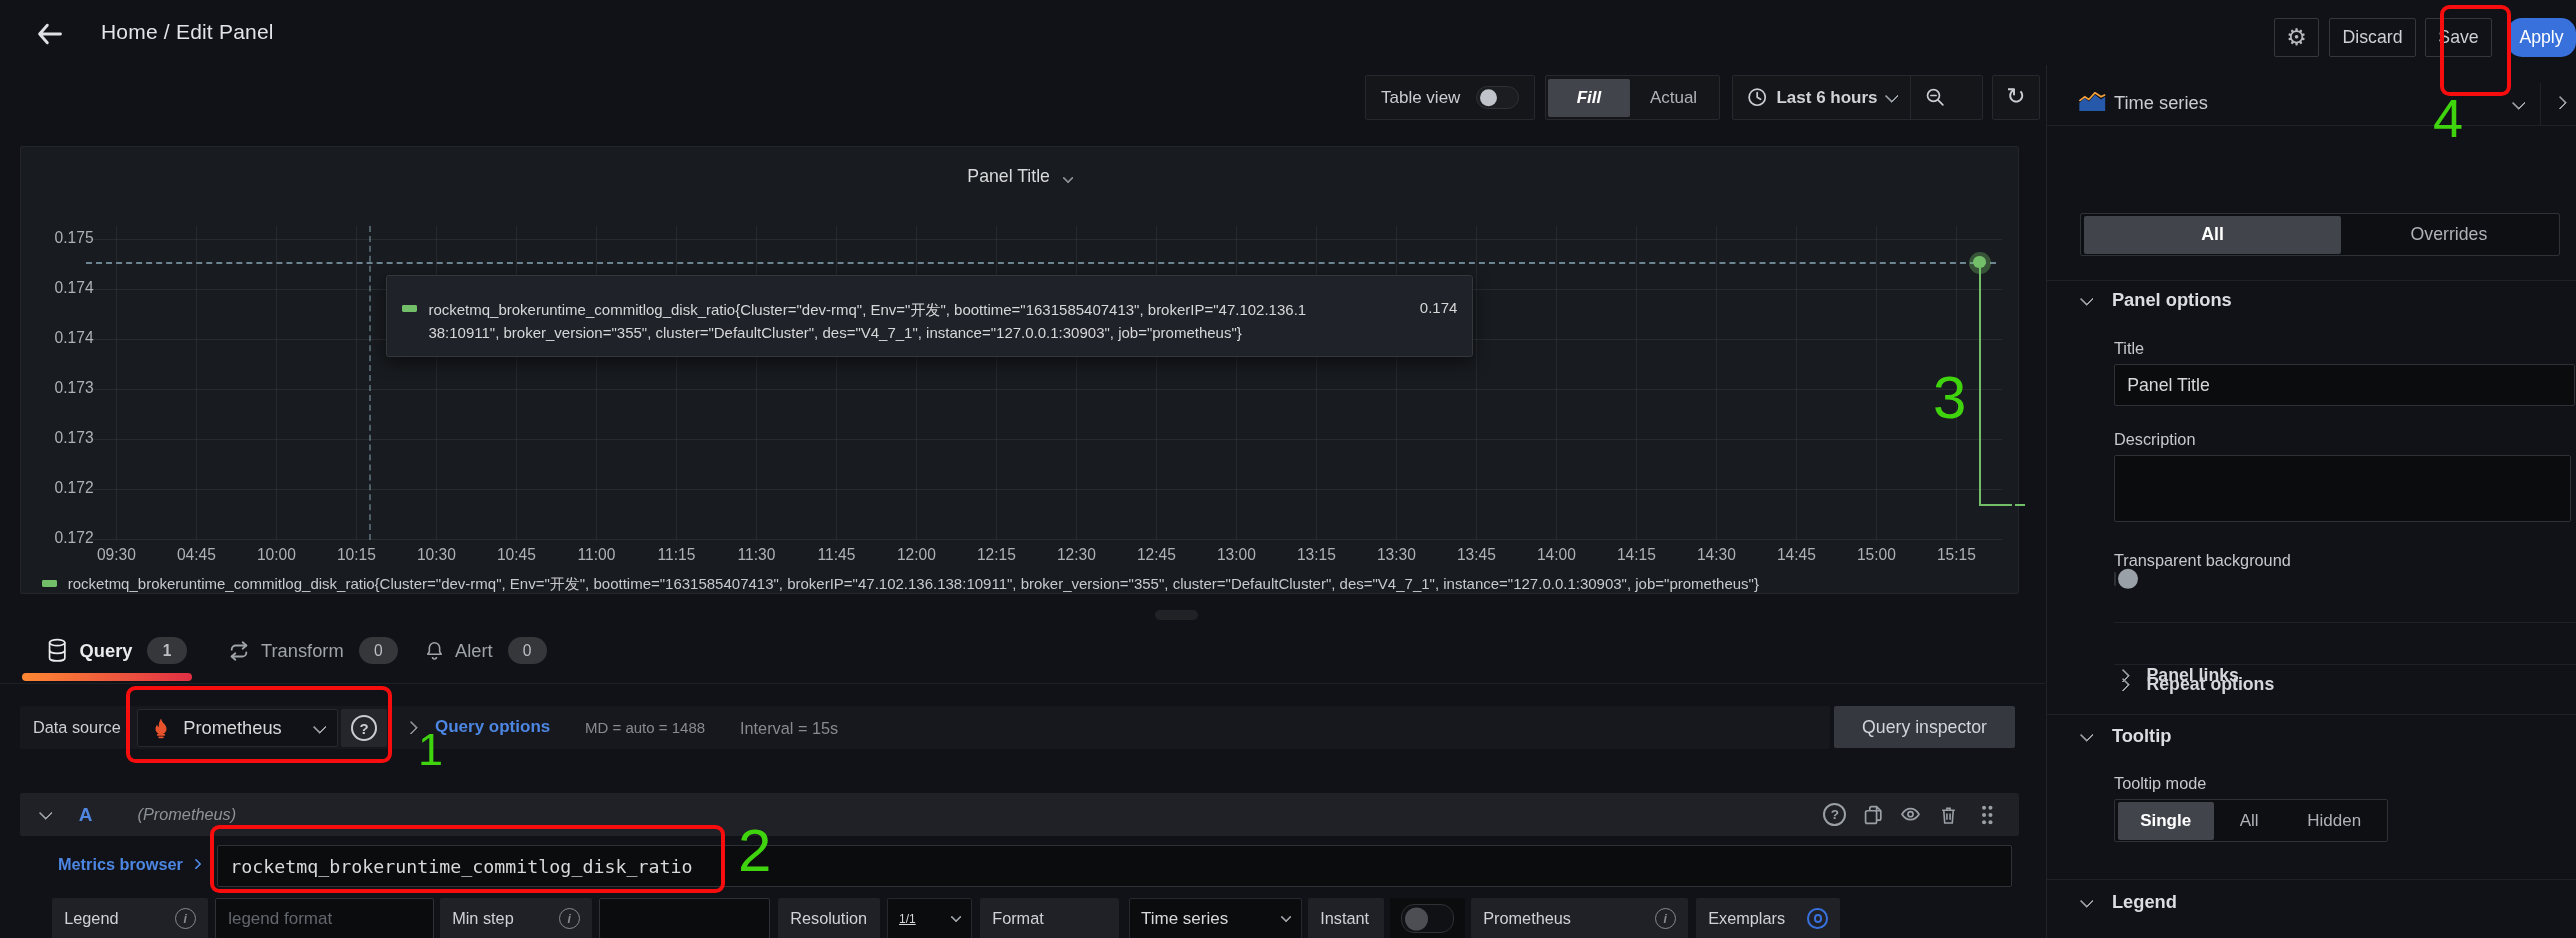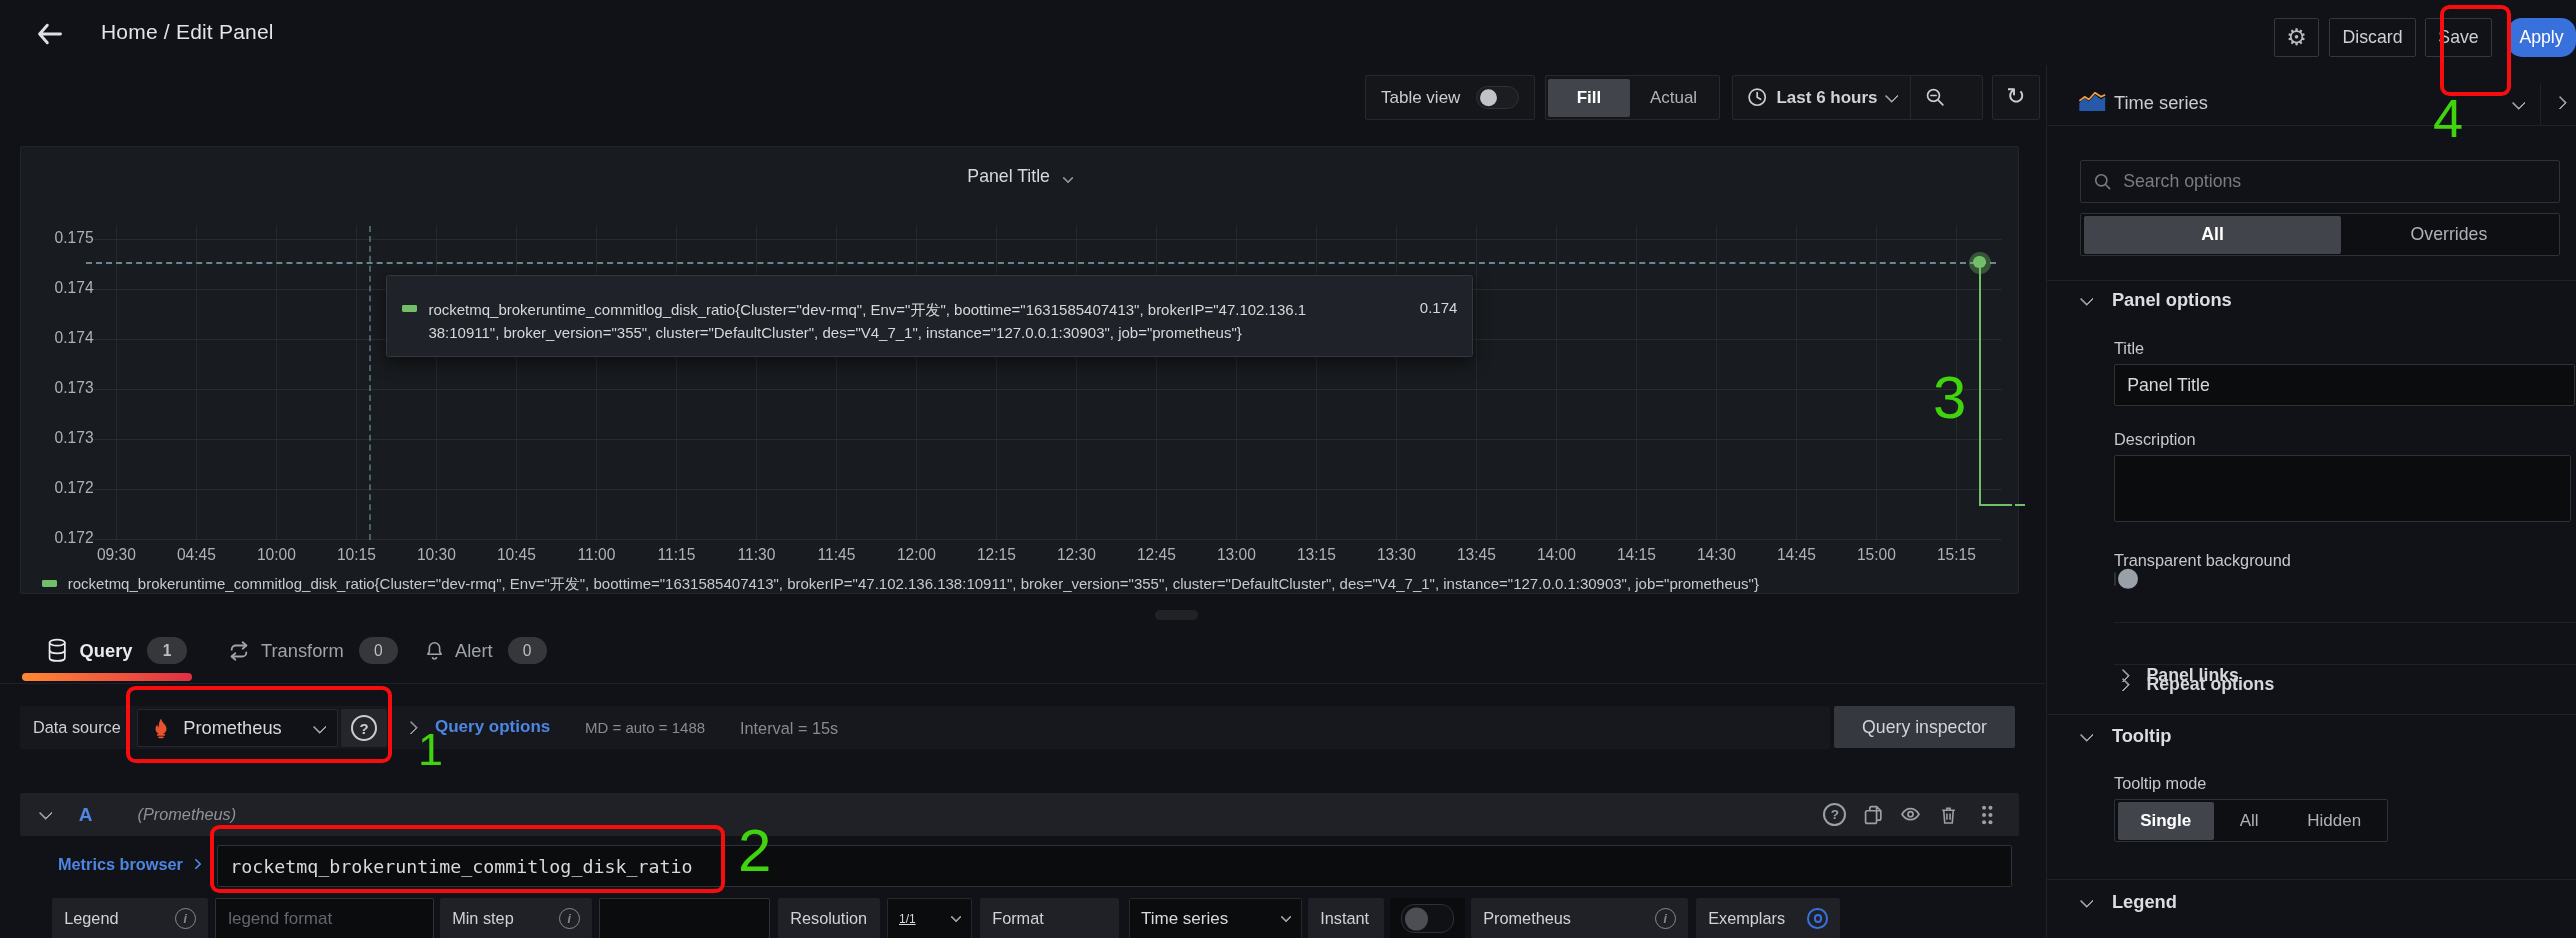--- a/index.html
+++ b/index.html
@@ -94,21 +94,21 @@
   <div class="abs navbtn applybtn" style="left:2507px;width:69px;border-radius:15px;">Apply</div>
 </div>
 
 <div class="abs tbox" style="left:1365px;width:170px;justify-content:space-between;padding:0 15px;">
   <span class="tlabel">Table view</span>
   <span class="toggle" style="width:43px;height:23px;">
     <span class="knob" style="left:2.7px;width:17.7px;height:17.7px;background:#c0c4ca;"></span>
   </span>
 </div>
 <div class="abs tbox" style="left:1545px;width:175px;padding:2px;">
-  <div class="seg-active" style="width:82px;height:38px;font-size:17px;">Fill</div>
+  <div class="seg-active" style="width:82px;height:38px;font-size:17px;font-style:italic;">Fill</div>
   <div class="seg" style="width:87px;height:38px;font-size:17px;">Actual</div>
 </div>
 <div class="abs tbox" style="left:1732px;width:251px;">
   <div class="flex" style="padding:0 13.6px;gap:9.5px;height:100%;">
     <svg width="20.4" height="20.4" viewBox="0 0 24 24" style="color:#c9ccd1;">
         <circle cx="12" cy="12" r="9.5" stroke="currentColor" stroke-width="2" fill="none"></circle>
         <path d="M12 6.5V12l4 2.5" stroke="currentColor" stroke-width="2" fill="none" stroke-linecap="round"></path>
       </svg>
     <span style="font-size:17px;font-weight:bold;color:#d0d2d6;">Last 6 hours</span>
     <span class="cv" style="color:#9aa0a6;margin-top:-2.7px;"></span>
@@ -390,27 +390,20 @@
     <svg class="abs" style="left:31px;top:9.5px;" width="28.5" height="20.4" viewBox="0 0 42 30">
       <path d="M2 28V16l8-7 6 5 9-10 9 7 6-4v21z" fill="#2b66c4" opacity="0.85"></path>
       <path d="M2 13l8-6 6 4 9-10 9 6 6-3" stroke="#f5a13a" stroke-width="2.5" fill="none"></path>
     </svg>
     <span class="abs" style="left:67px;top:9.5px;font-size:18.3px;color:#c9ccd1;">Time series</span>
     <span class="abs cv" style="left:467px;top:15px;color:#9aa0a6;"></span>
     <div class="abs" style="left:493px;top:0;width:0.7px;height:42px;background:#1e2127;"></div>
     <span class="abs cr" style="left:508px;top:15px;color:#9aa0a6;"></span>
   </div>
   
-  <div class="abs flex" style="left:33px;top:95px;width:480px;height:43px;border:0.7px solid #2c3235;border-radius:2px;box-sizing:border-box;padding:0 12.2px;gap:11px;">
-    <svg width="19" height="19" viewBox="0 0 24 24" style="color:#787c82;">
-        <circle cx="10.5" cy="10.5" r="7" stroke="currentColor" stroke-width="2" fill="none"></circle>
-        <path d="M15.8 15.8 21 21" stroke="currentColor" stroke-width="2" stroke-linecap="round"></path>
-      </svg>
-    <span style="font-size:17.7px;color:#787c82;">Search options</span>
-  </div>
   
   <div class="sb-seg" style="left:33px;top:148px;width:480px;height:43px;padding:2.7px;">
     <div class="seg-active" style="width:258px;height:38px;font-size:17.7px;">All</div>
     <div class="seg" style="width:215px;height:38px;font-size:17.7px;">Overrides</div>
   </div>
   <div class="sb-div" style="left:0;top:215px;width:530px;"></div>
   
   <div class="abs flex" style="left:35px;top:224px;gap:20.4px;">
     <span class="cv" style="color:#9aa0a6;margin-top:-2.7px;"></span>
     <span class="sb-h">Panel options</span>

